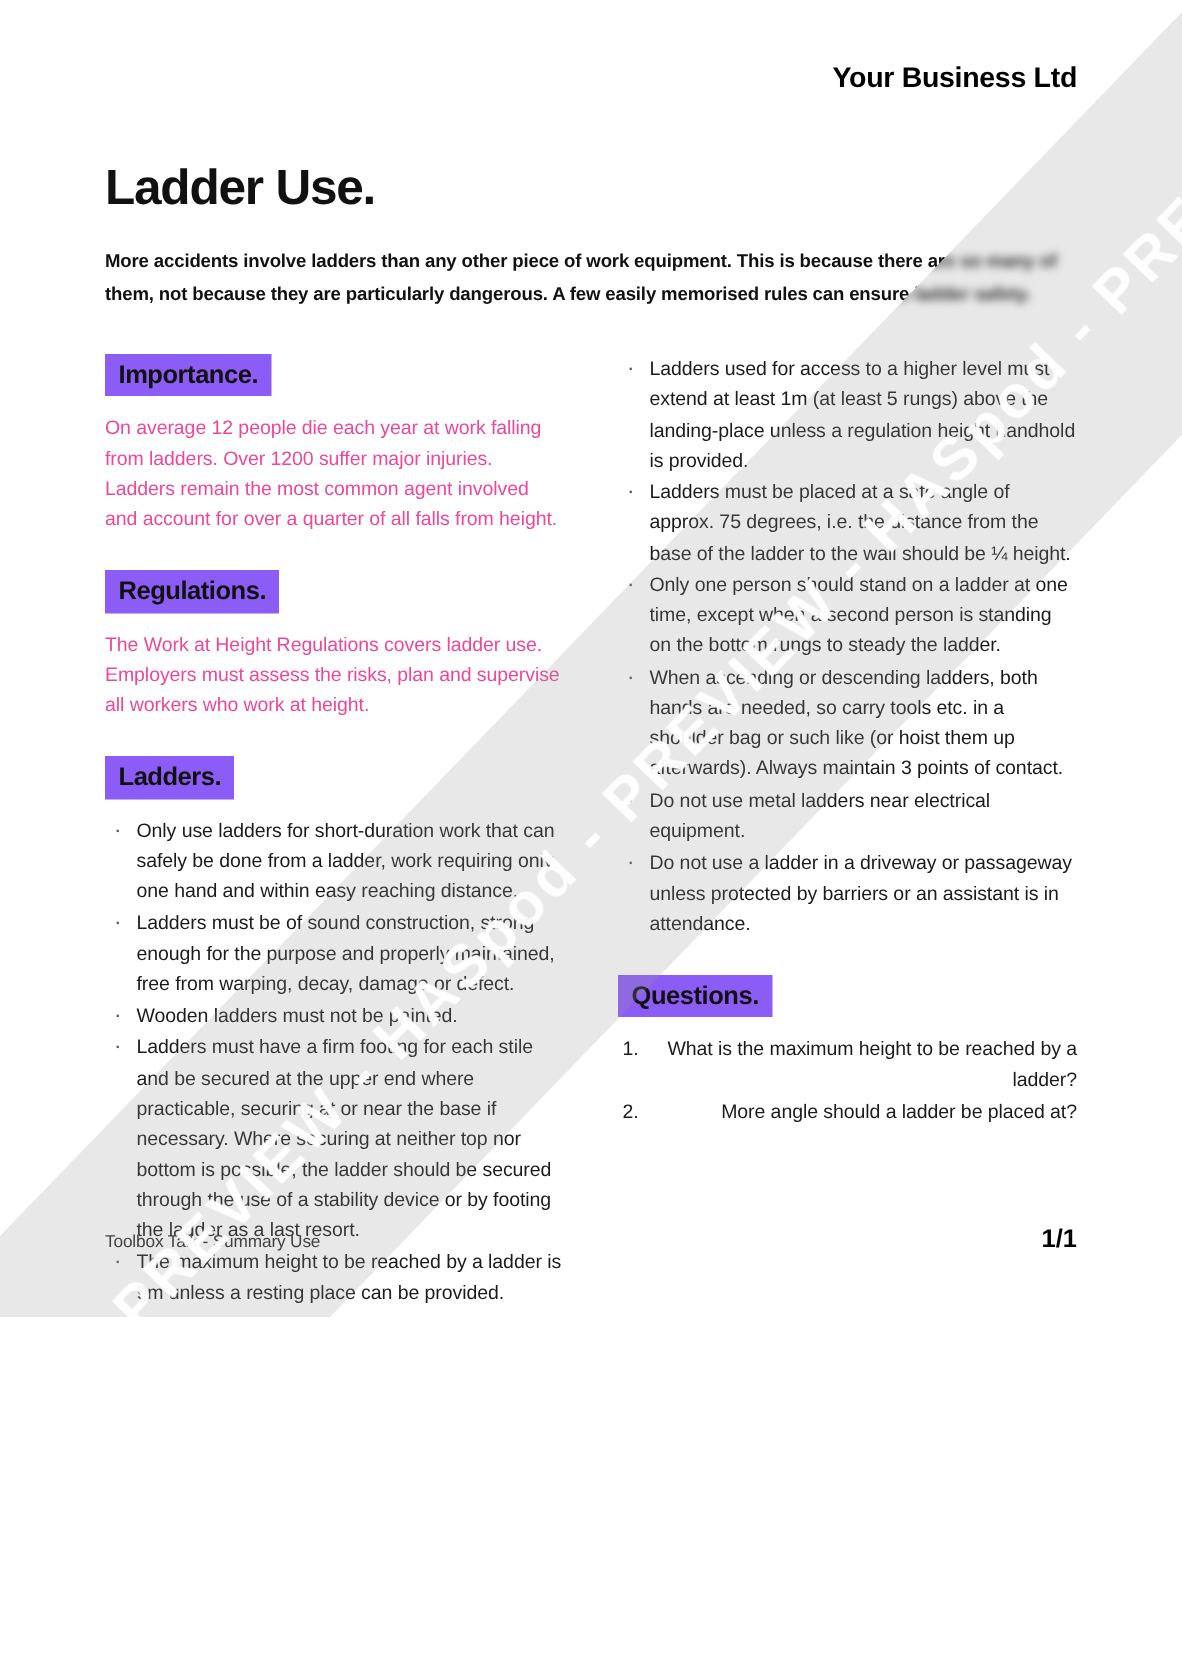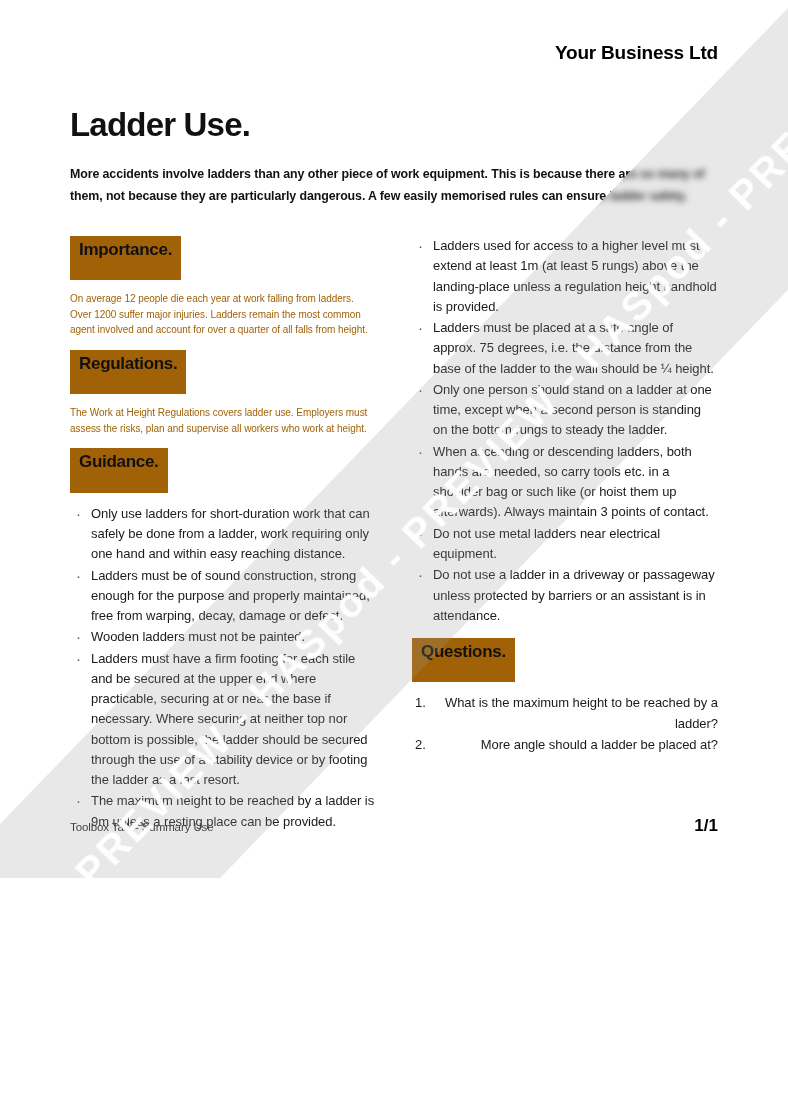--- a/index.html
+++ b/index.html
@@ -70,35 +70,35 @@
     align-items: flex-start;
   }
   .col {
     width: 306px;
     flex: 0 0 306px;
   }
 
   
   .section-head {
     display: inline-block;
-    background: #a16207;
+    background: #8b5cf6;
     font-size: 17px;
     font-weight: bold;
     color: #111111;
-    padding: 3px 9px 20px 9px;
+    padding: 3px 9px 4px 9px;
     letter-spacing: -0.3px;
     line-height: 1.25;
     margin: 0 0 11px 0;
   }
-  .section + .section { margin-top: 12px; }
+  .section + .section { margin-top: 24px; }
 
   .body-text {
-    font-size: 10px;
+    font-size: 13px;
     line-height: 1.56;
-    color: #a16207;
+    color: #ec4899;
     margin: 0 0 2px 0;
     letter-spacing: -0.05px;
   }
 
   
   ul.bullets, ol.numbers {
     margin: 0;
     padding: 0;
     list-style: none;
   }
@@ -220,21 +220,21 @@
         <div class="section-head">Importance.</div>
         <p class="body-text">On average 12 people die each year at work falling from ladders. Over 1200 suffer major injuries. Ladders remain the most common agent involved and account for over a quarter of all falls from height.</p>
       </div>
 
       <div class="section">
         <div class="section-head">Regulations.</div>
         <p class="body-text">The Work at Height Regulations covers ladder use. Employers must assess the risks, plan and supervise all workers who work at height.</p>
       </div>
 
       <div class="section">
-        <div class="section-head">Guidance.</div>
+        <div class="section-head">Ladders.</div>
         <ul class="bullets">
           <li>Only use ladders for short-duration work that can safely be done from a ladder, work requiring only one hand and within easy reaching distance.</li>
           <li>Ladders must be of sound construction, strong enough for the purpose and properly maintained, free from warping, decay, damage or defect.</li>
           <li>Wooden ladders must not be painted.</li>
           <li>Ladders must have a firm footing for each stile and be secured at the upper end where practicable, securing at or near the base if necessary. Where securing at neither top nor bottom is possible, the ladder should be secured through the use of a stability device or by footing the ladder as a last resort.</li>
           <li>The maximum height to be reached by a ladder is 9m unless a resting place can be provided.</li>
         </ul>
       </div>
 
     </div>

